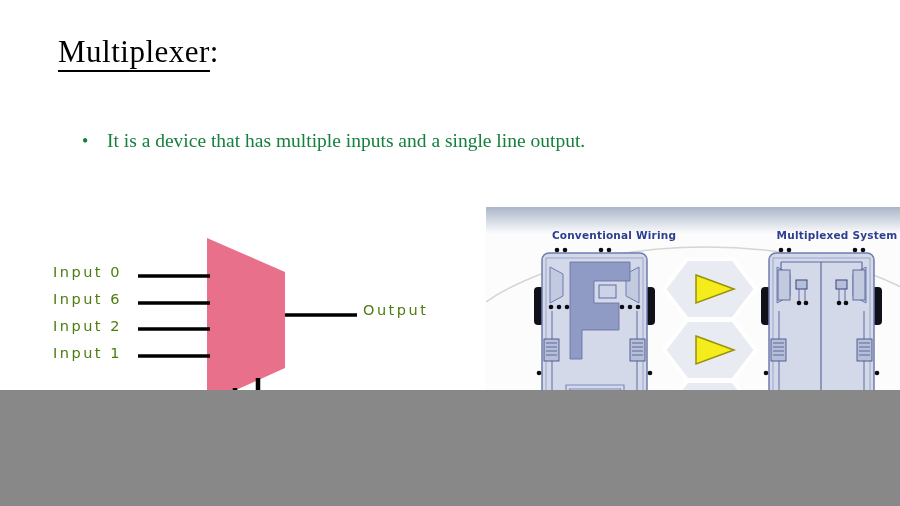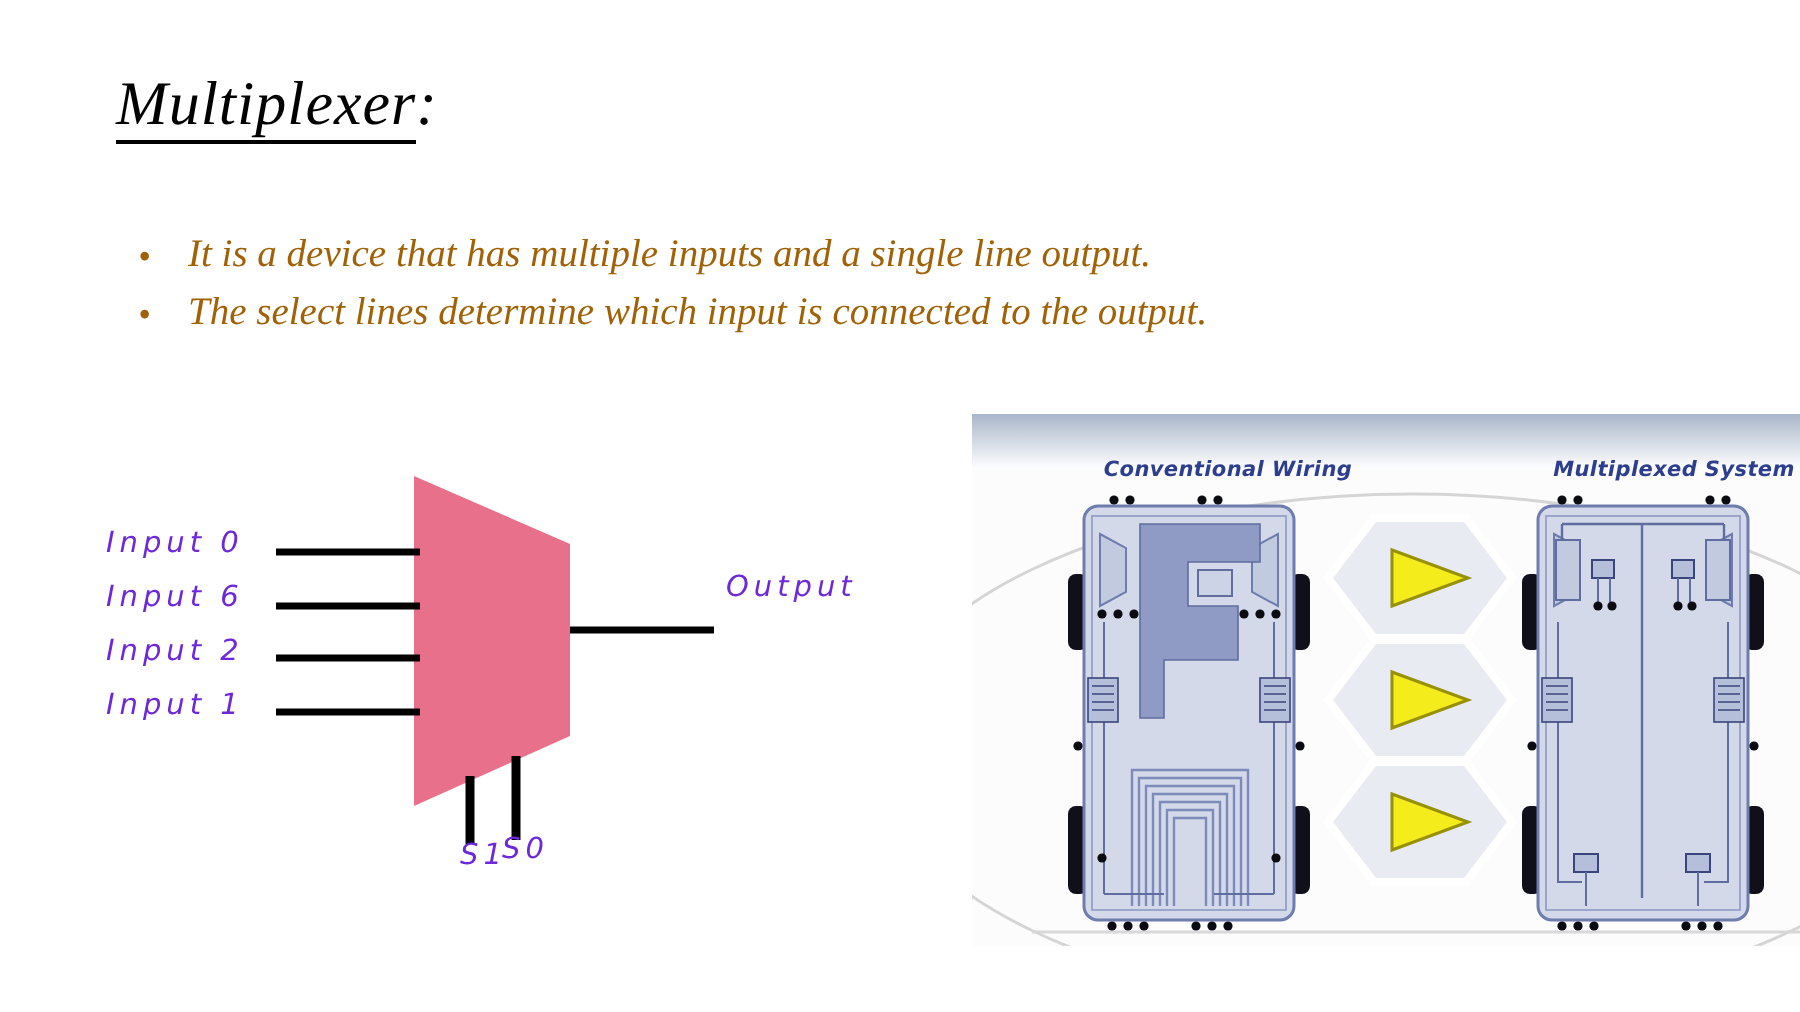--- a/index.html
+++ b/index.html
@@ -1,69 +1,68 @@
 <!DOCTYPE html>
 <html><head>
 <meta charset="utf-8">
 <style>
   html,body{margin:0;padding:0;background:#888;}
-  .slide{position:relative;width:900px;height:506px;background:#ffffff;overflow:hidden;
-         font-family:"Liberation Serif",serif;font-style:italic;}
+  .slide{position:relative;width:900px;height:390px;background:#ffffff;overflow:hidden;
+         font-family:"Liberation Serif",serif;}
 
   
   .title{position:absolute;left:58px;top:34px;font-size:31px;color:#000;letter-spacing:0.5px;}
   .title .u{border-bottom:2.5px solid #000;padding-bottom:1px;}
 
   
-  .bullets{position:absolute;left:62px;top:110px;width:800px;margin:4px;padding:0;
-           list-style:none;font-size:19.5px;line-height:28.5px;color:#a16207;}
+  .bullets{position:absolute;left:62px;top:110px;width:800px;margin:17px;padding:0;
+           list-style:none;font-size:19.5px;line-height:28.5px;color:#15803d;}
   .bullets li{position:relative;padding-left:28px;}
   .bullets li::before{content:"\2022";position:absolute;left:3px;top:0;font-size:18px;}
 
   
   .mux-label{position:absolute;font-family:"DejaVu Sans",sans-serif;font-size:14.5px;
-             letter-spacing:2.5px;color:#6d28d9;font-weight:500;white-space:nowrap;}
+             letter-spacing:2.5px;color:#4d7c0f;font-weight:500;white-space:nowrap;}
 
   
   .photo{position:absolute;left:486px;top:207px;width:433px;height:266px;overflow:hidden;background:#7dd3fc;}
   .photo svg{position:absolute;left:0;top:0;}
   .photo-label{position:absolute;font-family:"DejaVu Sans",sans-serif;font-size:10.5px;
                font-weight:bold;color:#2e3e8e;text-align:center;width:200px;letter-spacing:0.2px;}
   .mux-svg{position:absolute;left:30px;top:223px;}
 </style>
 </head>
 <body>
 
 <div class="slide">
 
   <div class="title"><span class="u">Multiplexer</span><span>:</span></div>
 
   <ul class="bullets">
     <li>It is a device that has multiple inputs and a single line output.</li>
-    <li>The select lines determine which input is connected to the output.</li>
   </ul>
 
   <svg class="mux-svg" width="420" height="235" viewBox="0 0 420 235">
     <polygon points="177,15 255,49 255,145 177,180" fill="#e8708a"></polygon>
     <g stroke="#000000" stroke-width="3.5">
       <line x1="108" y1="53" x2="180" y2="53"></line>
       <line x1="108" y1="80" x2="180" y2="80"></line>
       <line x1="108" y1="106" x2="180" y2="106"></line>
       <line x1="108" y1="133" x2="180" y2="133"></line>
       <line x1="255" y1="92" x2="327" y2="92"></line>
       <line x1="205" y1="165" x2="205" y2="199" stroke-width="4.5"></line>
       <line x1="228" y1="155" x2="228" y2="197" stroke-width="4.5"></line>
     </g>
   </svg>
 
   <div class="mux-label" style="left:53px;top:264px;">Input 0</div>
   <div class="mux-label" style="left:53px;top:291px;">Input 6</div>
   <div class="mux-label" style="left:53px;top:318px;">Input 2</div>
   <div class="mux-label" style="left:53px;top:345px;">Input 1</div>
-  <div class="mux-label" style="left:363px;top:286px;text-align:right;">Output</div>
+  <div class="mux-label" style="left:363px;top:302px;text-align:right;">Output</div>
   <div class="mux-label" style="left:230px;top:420px;">S1</div>
   <div class="mux-label" style="left:251px;top:417px;text-align:right;">S0</div>
 
   <div class="photo">
     <svg width="433" height="266" viewBox="0 0 433 266">
       <defs>
         <linearGradient id="topGrad" x1="0" y1="0" x2="0" y2="1">
           <stop offset="0" stop-color="#a9b6c9"></stop>
             <stop offset="1" stop-color="#fdfdfe"></stop>
         </linearGradient>

